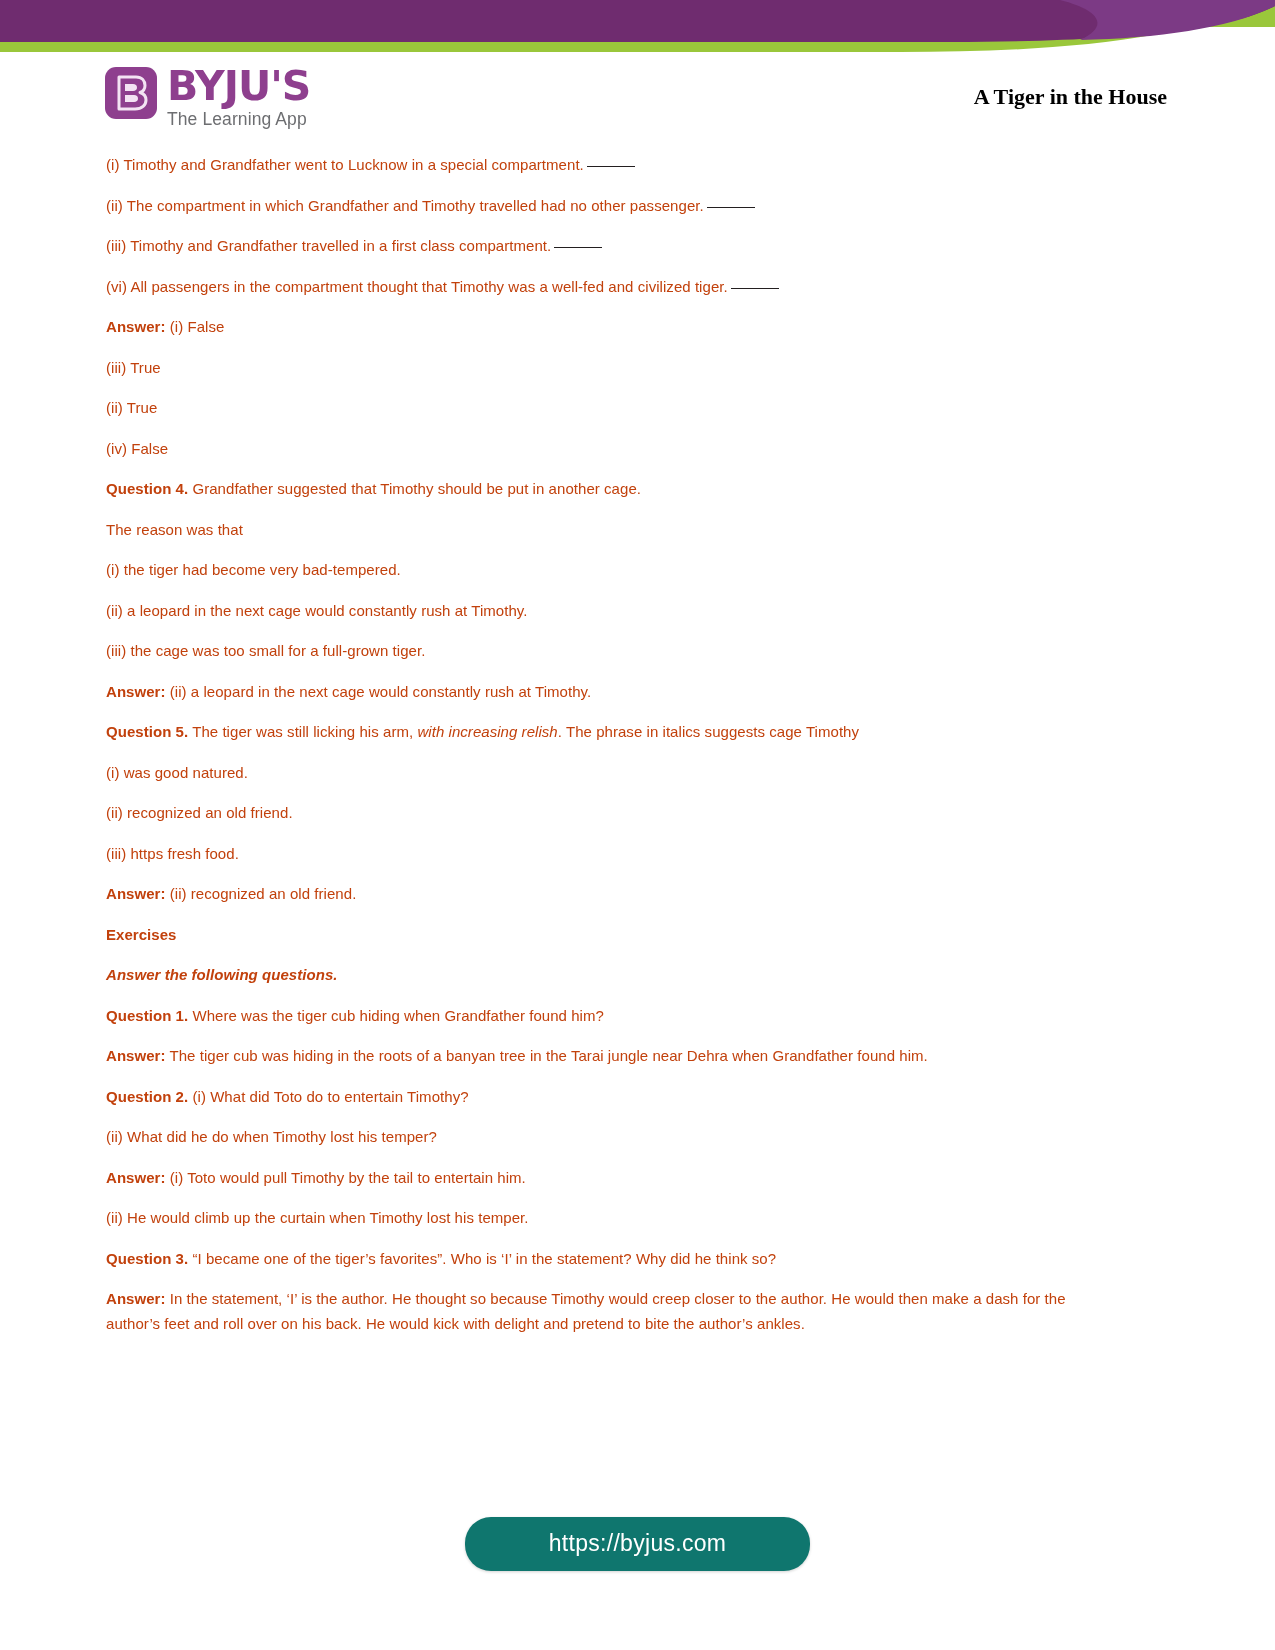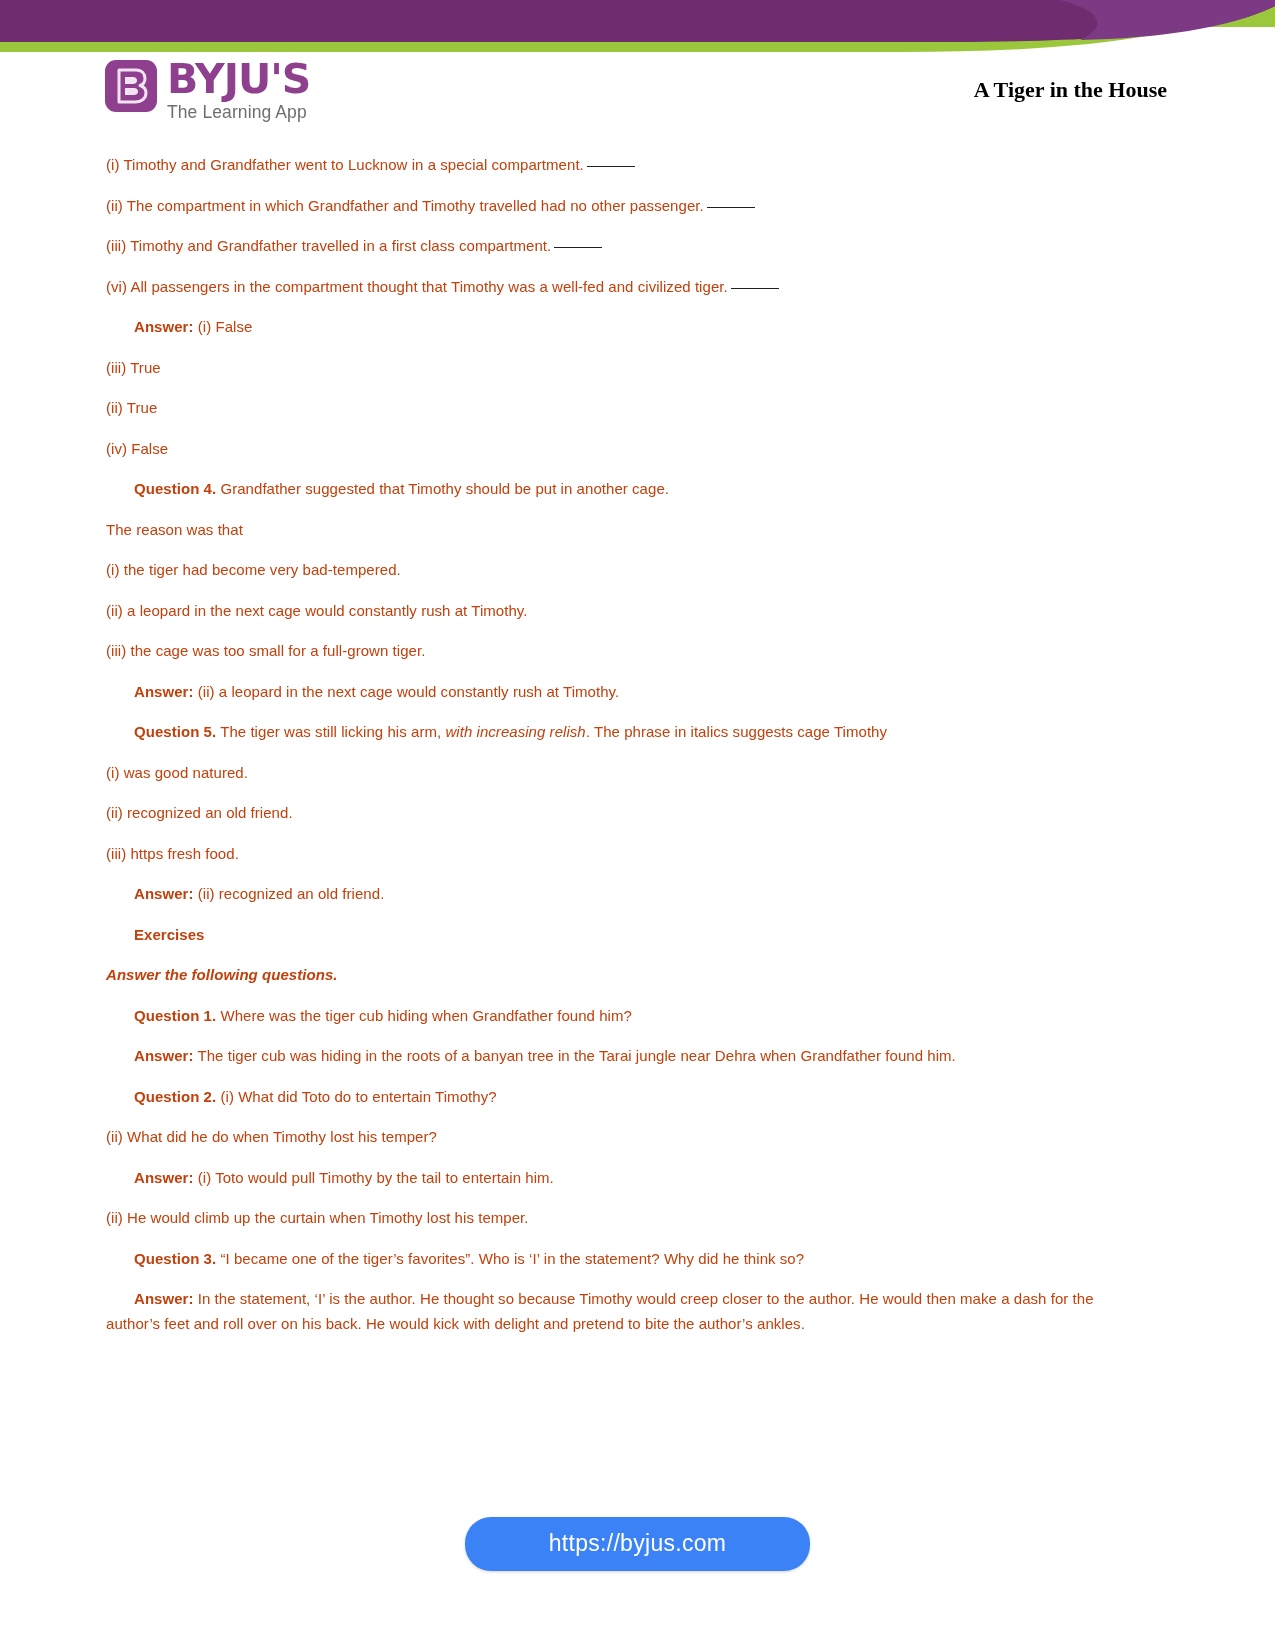--- a/index.html
+++ b/index.html
@@ -30,21 +30,21 @@
   .page {
     position: absolute;
     top: 0; left: 0;
     width: 1275px;
     height: 1650px;
   }
 
   
   .masthead {
     position: absolute;
-    top: 53px;
+    top: 60px;
     left: 105px;
     right: 108px;
     height: 90px;
   }
   .logo {
     position: absolute;
     left: 0;
     top: 6px;
     display: flex;
     align-items: flex-start;
@@ -108,21 +108,21 @@
     left: 106px;
     width: 1000px;
   }
   .para {
     font-size: 15px;
     line-height: 25px;
     color: #c2410c;
     margin: 0 0 15.5px 0;
     letter-spacing: 0.05px;
   }
-  .lbl { font-weight: bold; margin-left: 28px; }
+  .lbl { font-weight: bold; }
   .ital { font-style: italic; }
   .bi { font-weight: bold; font-style: italic; }
   .blank {
     display: inline-block;
     border-bottom: 1.6px solid #231f20;
     width: 48px;
     margin-left: 3px;
     vertical-align: 3px;
     height: 1px;
   }
@@ -130,21 +130,21 @@
   
   .footer {
     position: absolute;
     left: 0;
     top: 1517px;
     width: 1275px;
     display: flex;
     justify-content: center;
   }
   .url-pill {
-    background: #3b82f6;
+    background: #0f766e;
     color: #ffffff;
     border-radius: 26px;
     padding: 13px 0 14px 0;
     width: 345px;
     text-align: center;
     font-size: 23px;
     font-family: "Liberation Sans", sans-serif;
     letter-spacing: 0.3px;
     box-shadow: 0 1px 3px rgba(0,0,0,0.18);
   }

